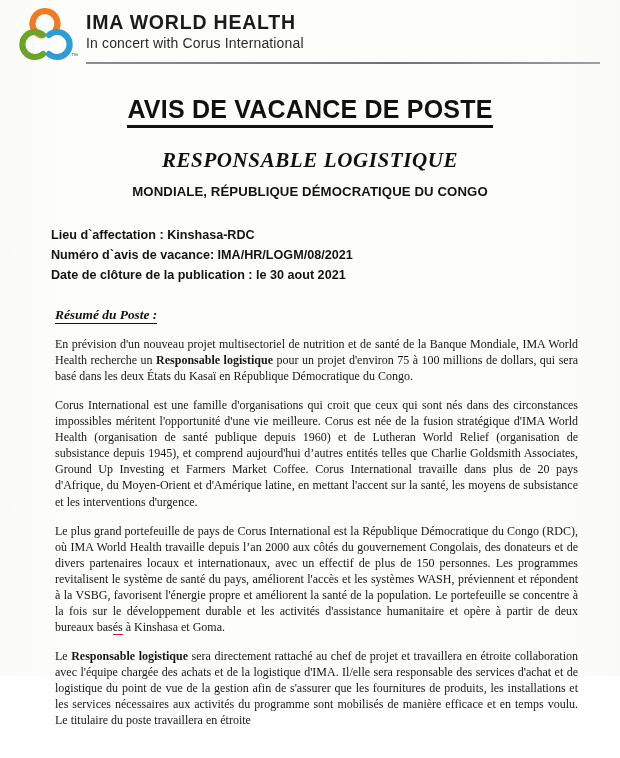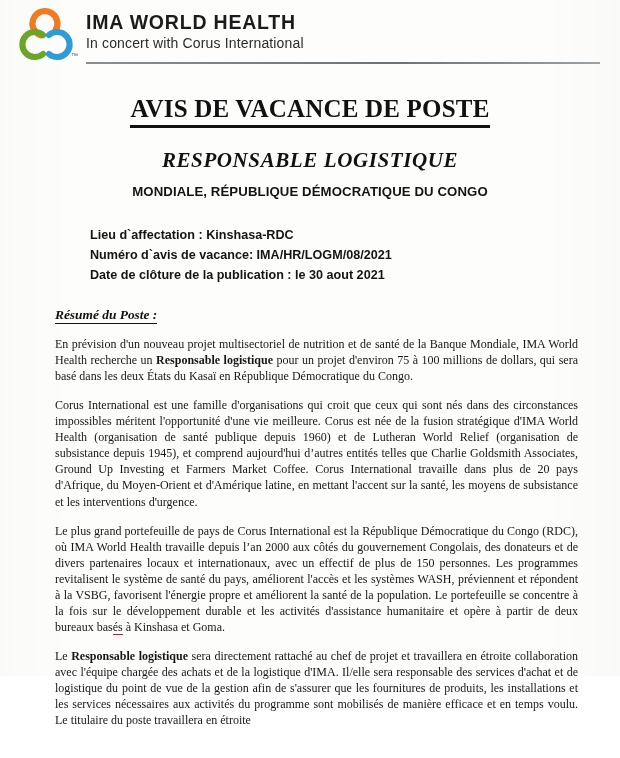--- a/index.html
+++ b/index.html
@@ -69,21 +69,21 @@
     height: 2px;
     background: linear-gradient(to right, #8b8f93 0%, #6e7276 60%, #9aa0a4 100%);
   }
 
   
   .titles {
     margin-top: 22px;
     text-align: center;
   }
   .doc-title {
-    font-family: Liberation Serif, serif;
+    font-family: Liberation Sans, sans-serif;
     font-weight: bold;
     font-size: 25px;
     letter-spacing: 0.2px;
     color: #111111;
     display: inline-block;
     border-bottom: 3px solid #111111;
     padding-bottom: 1px;
     line-height: 1.2;
   }
   .doc-subtitle-1 {
@@ -104,21 +104,21 @@
     letter-spacing: 0.1px;
     color: #131313;
     line-height: 1.5;
     padding: 0 26px;
   }
   .doc-subtitle-2 .ln { display: block; }
 
   
   .meta {
     margin-top: 24px;
-    padding-left: 90px;
+    padding-left: 51px;
     font-family: "Liberation Sans", "DejaVu Sans", sans-serif;
     font-weight: bold;
     font-size: 12.6px;
     line-height: 1.58;
     color: #141414;
   }
   .meta-line { white-space: nowrap; }
 
   
   .body-wrap {

